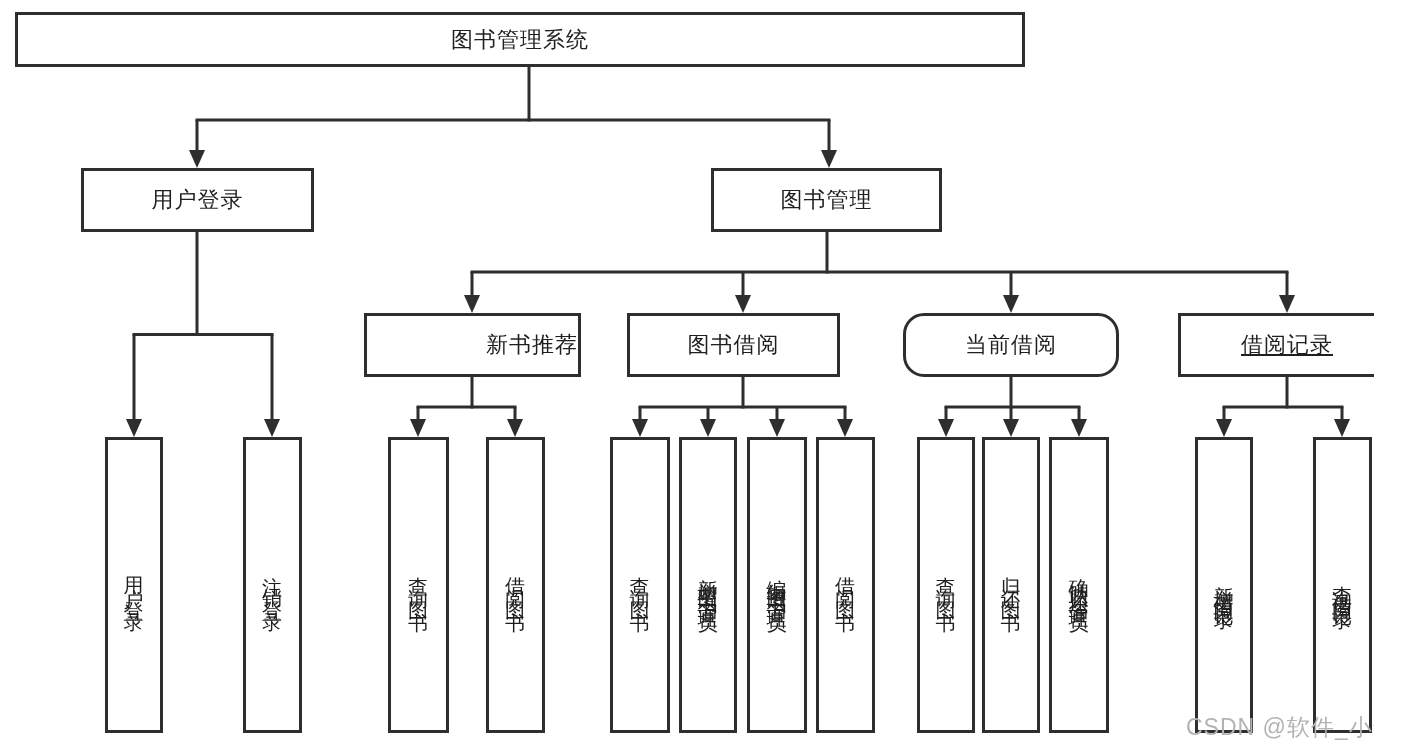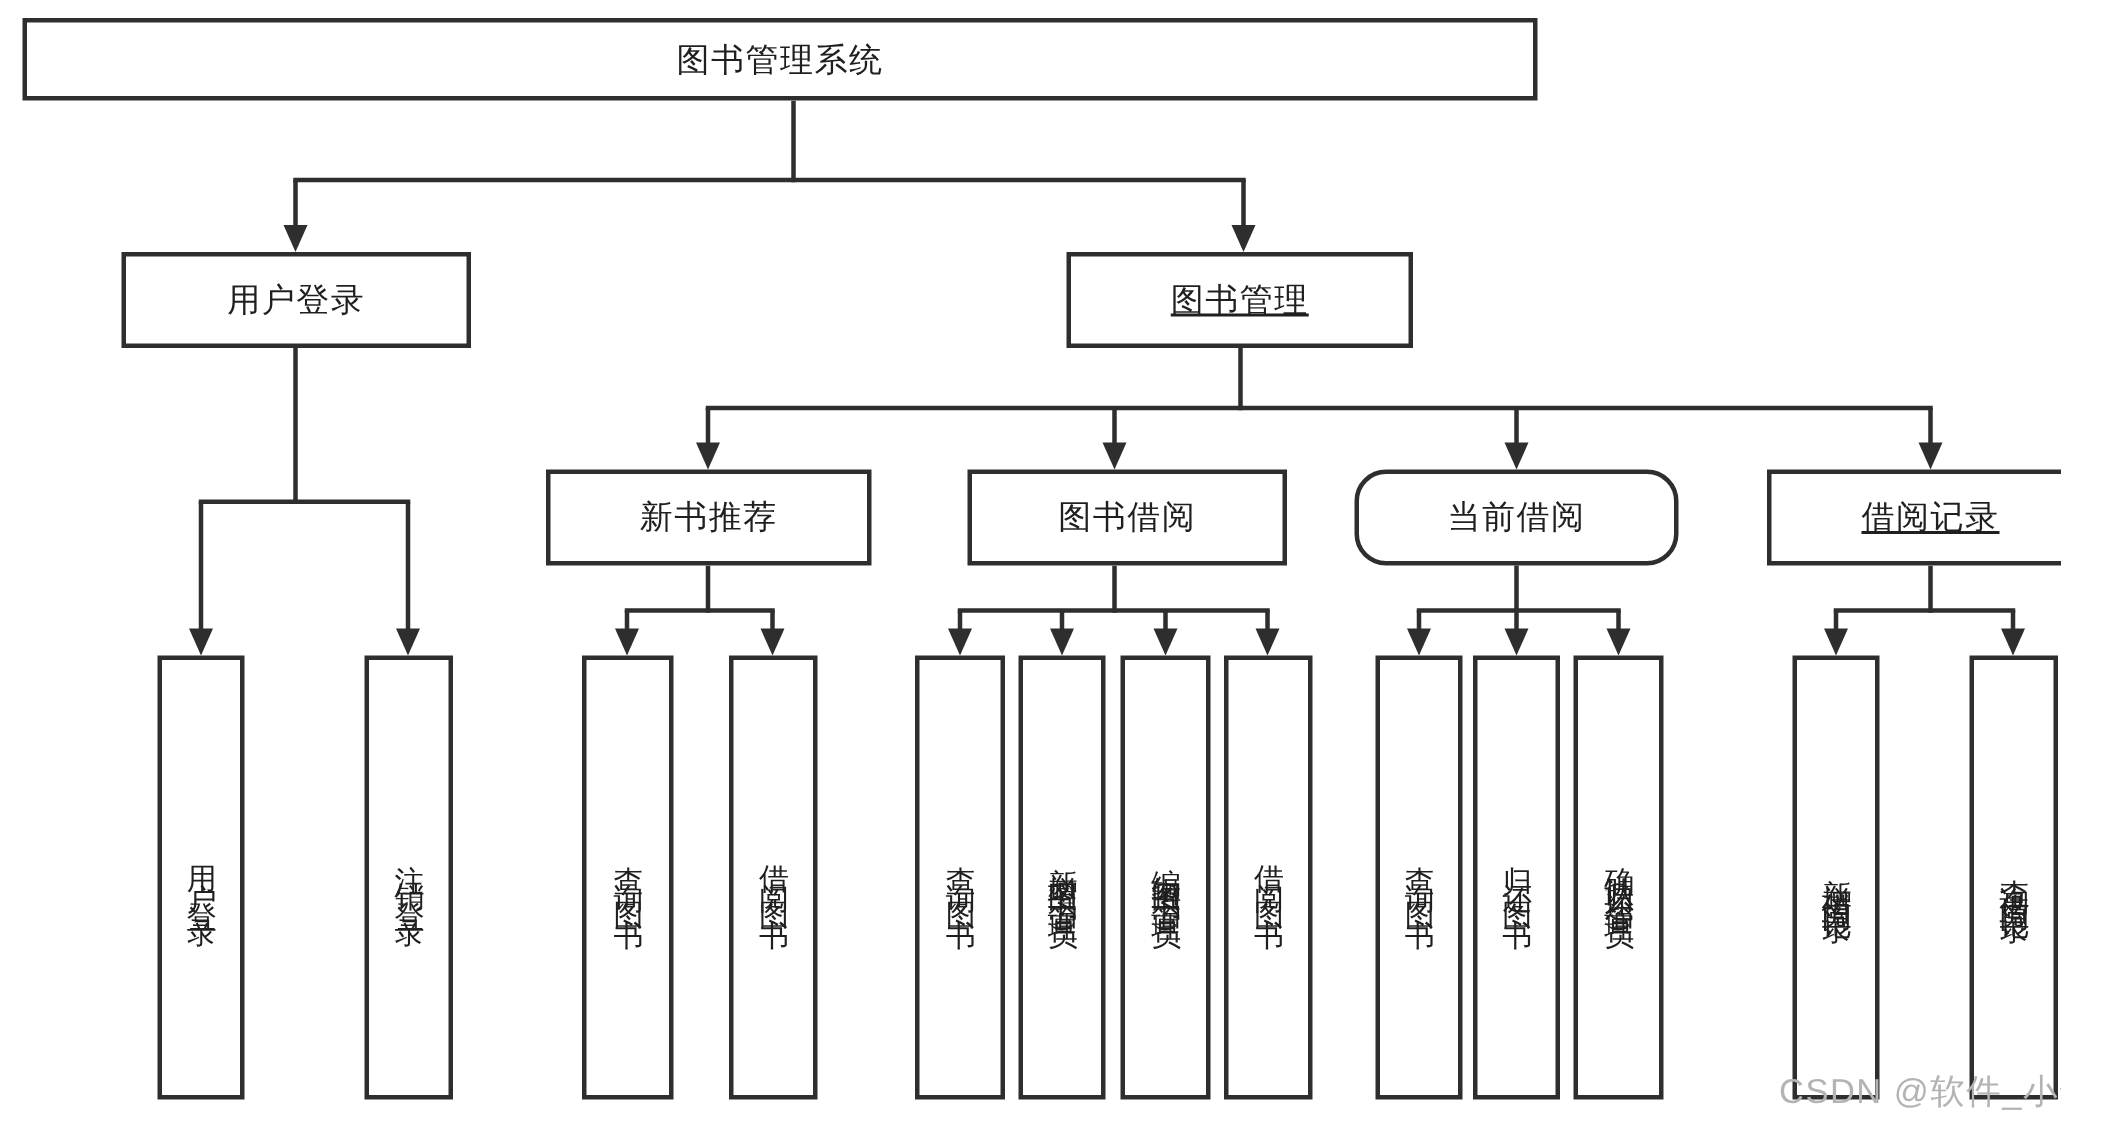--- a/index.html
+++ b/index.html
@@ -102,28 +102,28 @@
     </g>
   </svg>
 
   <div class="node root-node">
     <span>图书管理系统</span>
   </div>
 
   <div class="node" style="left:81px;top:168px;width:233px;height:64px;">
     <span>用户登录</span>
   </div>
-  <div class="node" style="left:711px;top:168px;width:231px;height:64px;text-decoration:underline;">
+  <div class="node" style="left:711px;top:168px;width:231px;height:64px;">
     <span>图书管理</span>
   </div>
 
-  <div class="node" style="left:364px;top:313px;width:217px;height:64px;">
+  <div class="node" style="left:364px;top:313px;width:217px;height:64px;justify-content:flex-end;">
     <span>新书推荐</span>
   </div>
-  <div class="node" style="left:645px;top:313px;width:213px;height:64px;">
+  <div class="node" style="left:627px;top:313px;width:213px;height:64px;">
     <span>图书借阅</span>
   </div>
   <div class="node" style="left:903px;top:313px;width:216px;height:64px;border-radius:21px;">
     <span>当前借阅</span>
   </div>
   <div class="node" style="left:1178px;top:313px;width:218px;height:64px;text-decoration:underline;">
     <span>借阅记录</span>
   </div>
 
   <div class="node leaf" style="left:105px;width:58px;">

